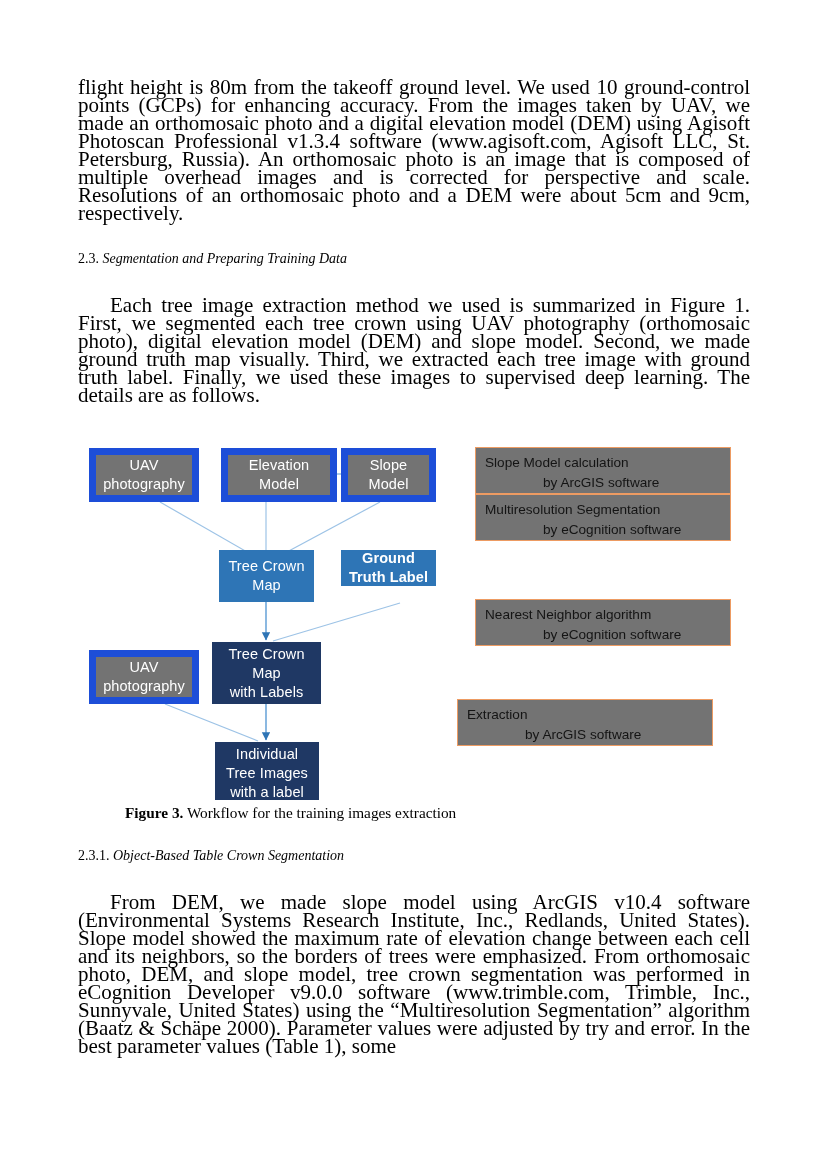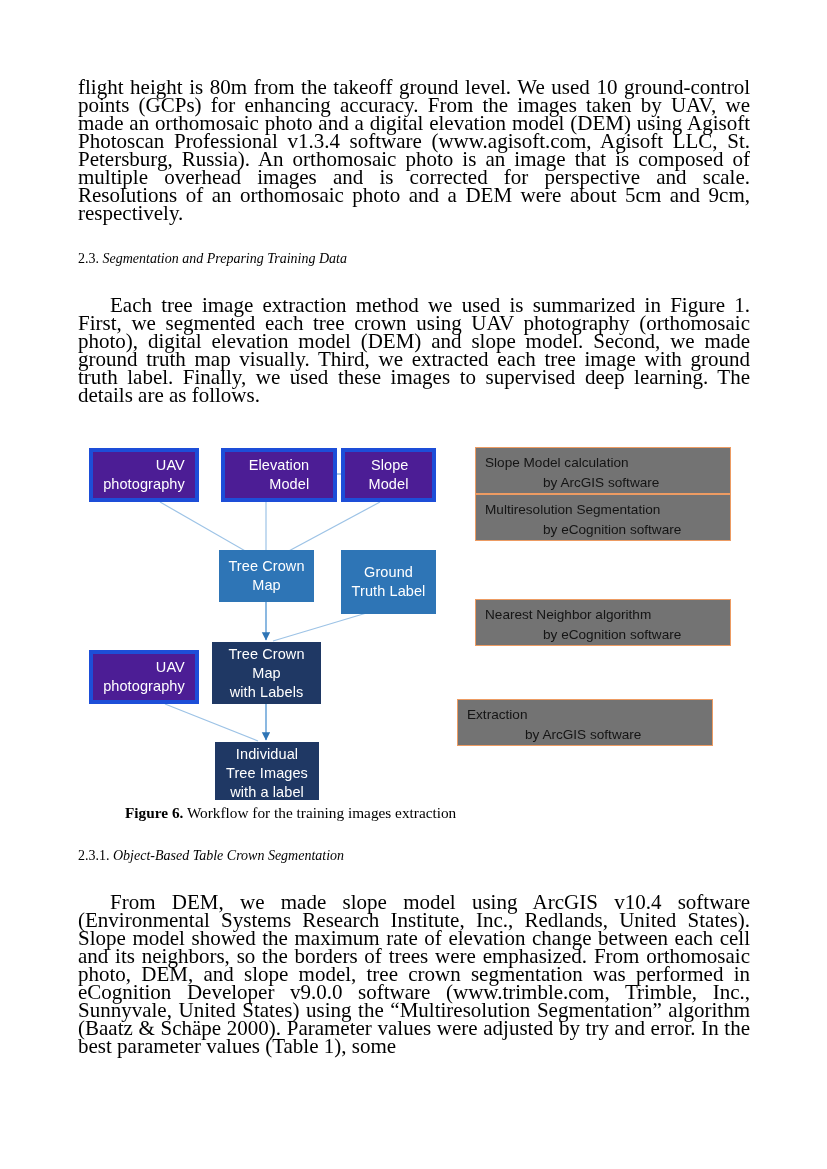--- a/index.html
+++ b/index.html
@@ -72,23 +72,22 @@
     justify-content: center;
     text-align: center;
     color: #ffffff;
     font-family: "Liberation Sans", sans-serif;
     font-size: 14.5px;
     line-height: 19px;
     letter-spacing: 0.1px;
   }
 
   .fig-box.light {
-    background: #4c1d95;
-    border: 4px solid #1d4ed8;
-    text-align: right;
+    background: #737373;
+    border: 7px solid #1d4ed8;
   }
   .fig-box.mid {
     background: #2E75B6;
     border: 1px solid #2E75B6;
   }
   .fig-box.dark {
     background: #1F3864;
     border: 1px solid #1F3864;
   }
 
@@ -213,21 +212,21 @@
       </div>
     </div>
 
     <div class="fig-box mid" style="left:219px; top:118px; width:95px; height:52px;">
       <div>
         <span>Tree Crown</span>
         <span>Map</span>
       </div>
     </div>
 
-    <div class="fig-box mid" style="left:341px; top:118px; width:95px; height:64px;">
+    <div class="fig-box mid" style="left:341px; top:118px; width:95px; height:36px;font-weight:bold;">
       <div>
         <span>Ground</span>
         <span>Truth Label</span>
       </div>
     </div>
 
     <div class="fig-box light" style="left:89px; top:218px; width:110px; height:54px;">
       <div>
         <span>UAV</span>
         <span>photography</span>
@@ -268,21 +267,21 @@
     <div class="ann-box" style="left:457px; top:267px; width:256px; height:47px;">
       <span class="ann-line1">Extraction</span>
       <span class="ann-line2">by ArcGIS software</span>
     </div>
 
   </div>
 
   <div class="caption-mask"></div>
 
   <div class="fig-caption">
-    <b>Figure 6.</b><span> Workflow for the training images extraction</span>
+    <b>Figure 3.</b><span> Workflow for the training images extraction</span>
   </div>
 
   <div class="lower-content">
     <h3 class="section-heading"><span class="secnum">2.3.1. </span><span>Object-Based Table Crown Segmentation</span></h3>
 
     <div class="gap-md"></div>
 
     <p class="body-text indent">From DEM, we made slope model using ArcGIS v10.4 software (Environmental Systems Research Institute, Inc., Redlands, United States). Slope model showed the maximum rate of elevation change between each cell and its neighbors, so the borders of trees were emphasized. From orthomosaic photo, DEM, and slope model, tree crown segmentation was performed in eCognition Developer v9.0.0 software (www.trimble.com, Trimble, Inc., Sunnyvale, United States) using the “Multiresolution Segmentation” algorithm (Baatz &amp; Schäpe 2000). Parameter values were adjusted by try and error. In the best parameter values (Table 1), some</p>
   </div>
 

